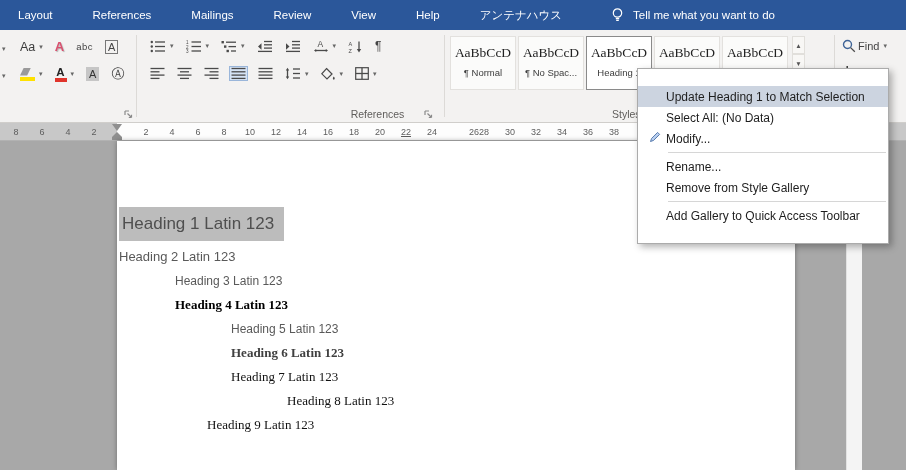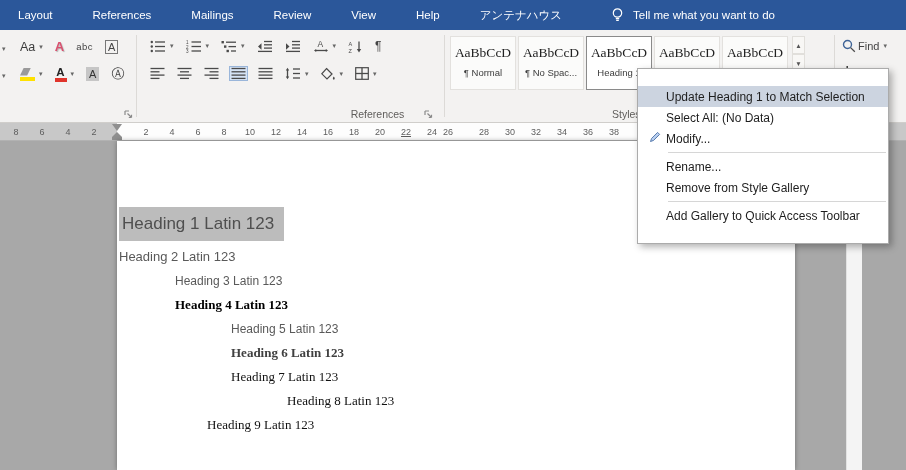--- a/index.html
+++ b/index.html
@@ -384,21 +384,21 @@
         <span class="rnum" style="left: 198px;">6</span>
         <span class="rnum" style="left: 224px;">8</span>
         <span class="rnum" style="left: 250px;">10</span>
         <span class="rnum" style="left: 276px;">12</span>
         <span class="rnum" style="left: 302px;">14</span>
         <span class="rnum" style="left: 328px;">16</span>
         <span class="rnum" style="left: 354px;">18</span>
         <span class="rnum" style="left: 380px;">20</span>
         <span class="rnum" style="left: 406px; text-decoration: underline;">22</span>
         <span class="rnum" style="left: 432px;">24</span>
-        <span class="rnum" style="left: 448px;">26</span>
+        <span class="rnum" style="left: 474px;">26</span>
         <span class="rnum" style="left: 484px;">28</span>
         <span class="rnum" style="left: 510px;">30</span>
         <span class="rnum" style="left: 536px;">32</span>
         <span class="rnum" style="left: 562px;">34</span>
         <span class="rnum" style="left: 588px;">36</span>
         <span class="rnum" style="left: 614px;">38</span>
       </div>
     <div class="ind-top"></div>
     <div class="ind-up"></div>
     <div class="ind-box"></div>

